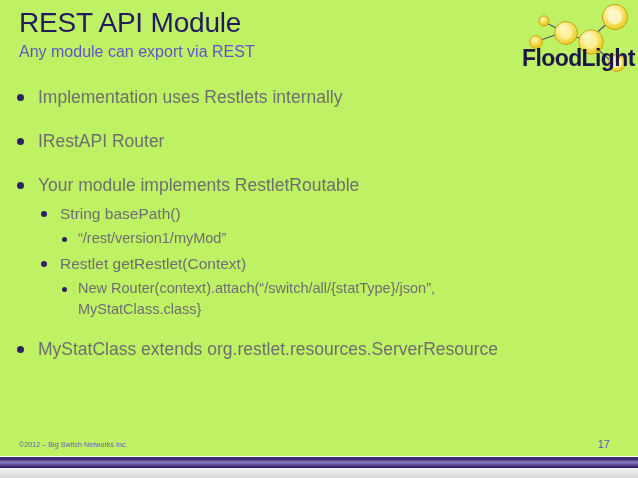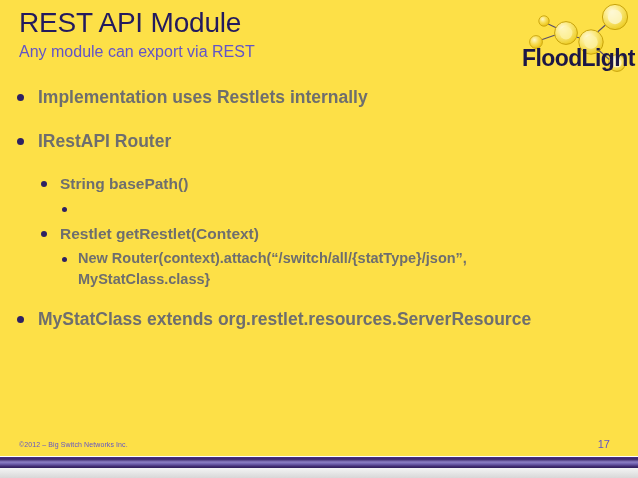--- a/index.html
+++ b/index.html
@@ -13,21 +13,21 @@
     height: 478px;
     overflow: hidden;
     font-family: "Liberation Sans", sans-serif;
     position: relative;
   }
 
   #slide {
     position: relative;
     width: 638px;
     height: 478px;
-    background: #fde047;
+    background: #bef264;
     overflow: hidden;
   }
 
   
   #header {
     position: absolute;
     left: 0;
     top: 0;
     width: 638px;
     height: 82px;
@@ -76,21 +76,21 @@
     display: block;
   }
   .bullet .dot {
     position: absolute;
     border-radius: 50%;
     background: #2e2163;
   }
   .bullet .txt {
     display: block;
     color: #6e6e6e;
-    font-weight: 700;
+    font-weight: 400;
   }
 
   
   .lvl1 { margin: 0 0 4px 0; min-height: 26px; }
   .lvl1 .dot { left: 17px; top: 10px; width: 7px; height: 7px; }
   .lvl1 .txt {
     margin-left: 38px;
     font-size: 17.5px;
     line-height: 26px;
     padding-right: 14px;
@@ -214,26 +214,31 @@
       <div class="bullet lvl1">
         <span class="dot"></span>
         <span class="txt">Implementation uses Restlets internally</span>
       </div>
       <div class="gap-lg"></div>
       <div class="bullet lvl1">
         <span class="dot"></span>
         <span class="txt">IRestAPI Router</span>
       </div>
       <div class="gap-lg"></div>
+      <div class="bullet lvl1">
+        <span class="dot"></span>
+        <span class="txt">Your module implements RestletRoutable</span>
+      </div>
       <div class="bullet lvl2">
         <span class="dot"></span>
         <span class="txt">String basePath()</span>
       </div>
       <div class="bullet lvl3">
         <span class="dot"></span>
+        <span class="txt">“/rest/version1/myMod”</span>
       </div>
       <div class="bullet lvl2">
         <span class="dot"></span>
         <span class="txt">Restlet getRestlet(Context)</span>
       </div>
       <div class="bullet lvl3">
         <span class="dot"></span>
         <span class="txt">New Router(context).attach(“/switch/all/{statType}/json”, MyStatClass.class}</span>
       </div>
       <div class="gap-lg"></div>

